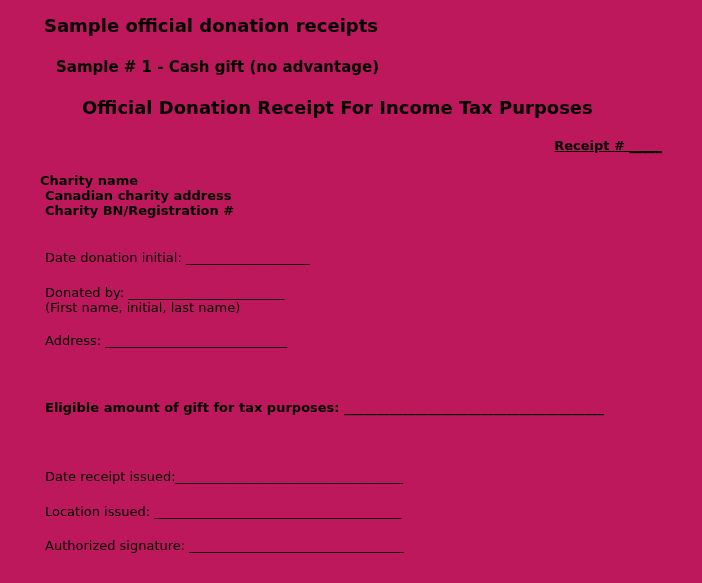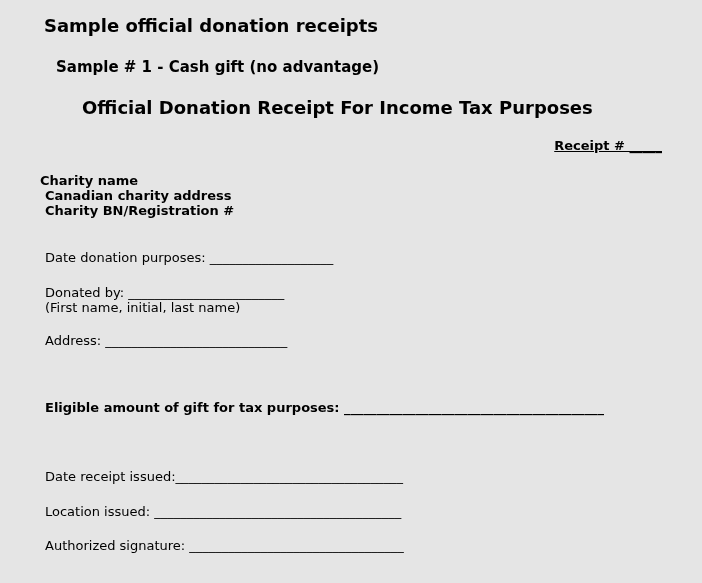--- a/index.html
+++ b/index.html
@@ -4,21 +4,21 @@
 <style>
   html, body {
     margin: 0;
     padding: 0;
     background: #ffffff;
   }
   .page {
     position: relative;
     width: 702px;
     height: 583px;
-    background: #e5e5e5;
+    background: #be185d;
     color: #000000;
     font-family: "DejaVu Sans", "Liberation Sans", sans-serif;
     overflow: hidden;
   }
   .line {
     position: absolute;
     white-space: pre;
     line-height: 1.15;
     font-size: 13px;
   }
@@ -71,21 +71,21 @@
   <div class="line title-3">Official Donation Receipt For Income Tax Purposes</div>
 
   <div class="line receipt-no">Receipt # _____</div>
 
   <div class="line b charity-1">Charity name</div>
 
   <div class="line b charity-3">Charity BN/Registration #</div>
 
   <div class="line b charity-2">Canadian charity address</div>
 
-  <div class="line f-date-donation">Date donation purposes: ___________________</div>
+  <div class="line f-date-donation">Date donation initial: ___________________</div>
 
   <div class="line f-donated-by">Donated by: ________________________</div>
 
   <div class="line f-donated-note">(First name, initial, last name)</div>
 
   <div class="line f-address">Address: ____________________________</div>
 
   <div class="line b f-eligible">Eligible amount of gift for tax purposes: ________________________________________</div>
 
   <div class="line f-date-issued">Date receipt issued:___________________________________</div>

